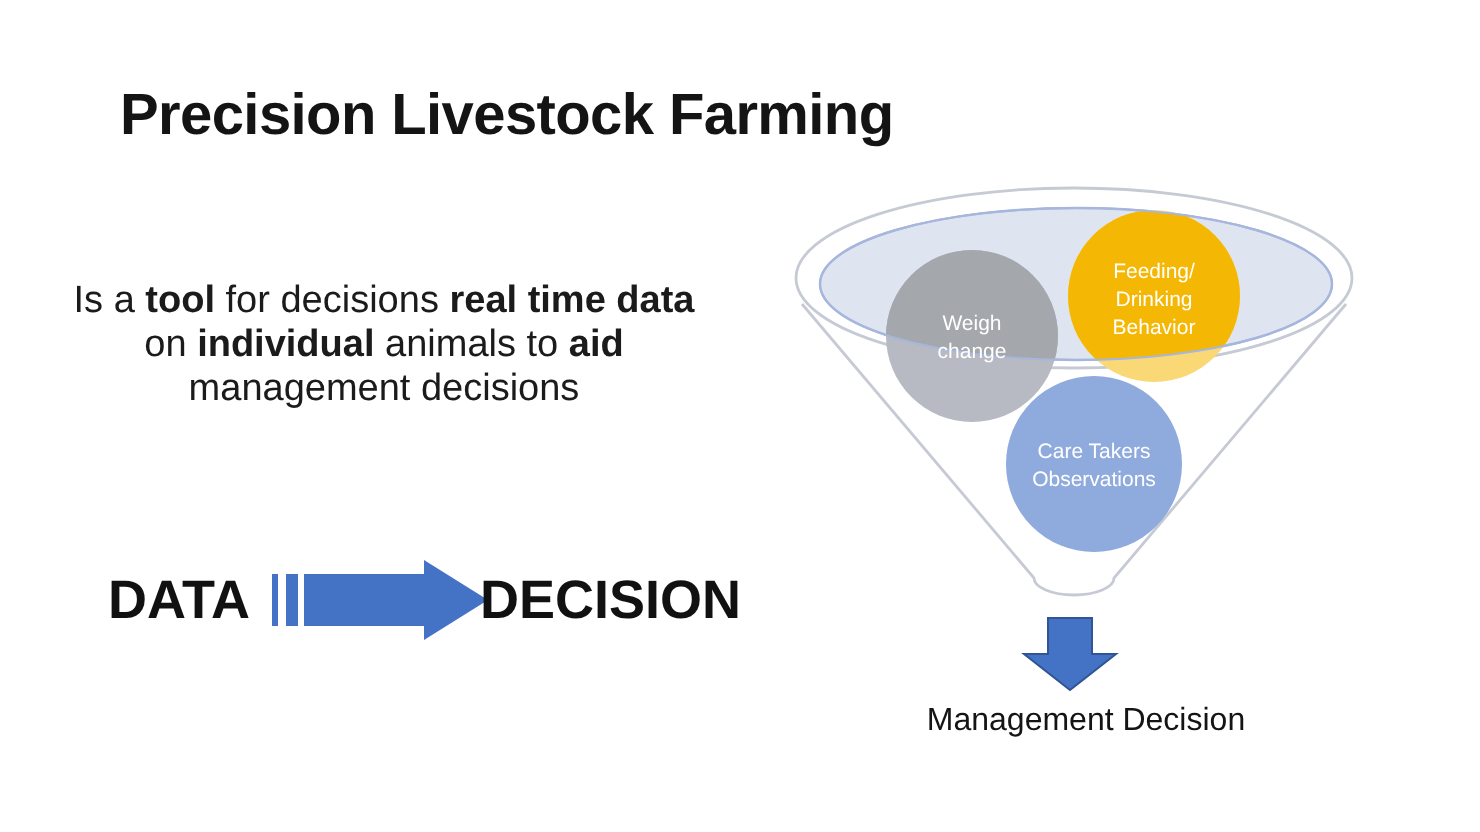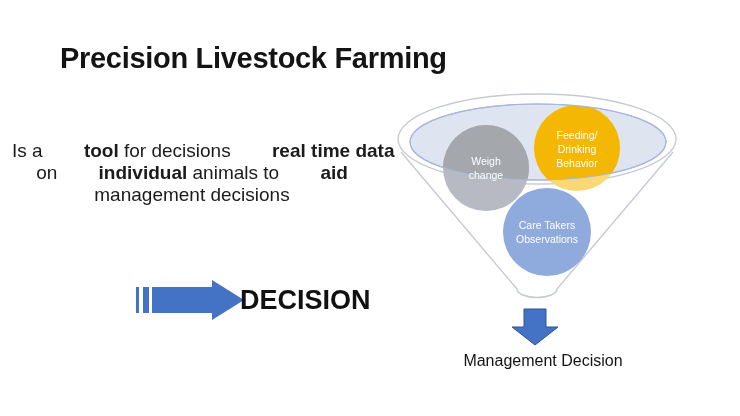--- a/index.html
+++ b/index.html
@@ -26,21 +26,21 @@
     position: absolute;
     left: 12px;
     top: 140px;
     width: 360px;
     text-align: center;
     font-size: 19px;
     line-height: 22px;
     color: #1b1b1b;
   }
   .intro-line { white-space: nowrap; }
-  .intro .b { font-weight: 700; margin-left: 36px; }
+  .intro .b { font-weight: 700; }
   .flow-word {
     position: absolute;
     top: 279px;
     height: 42px;
     line-height: 42px;
     font-size: 27px;
     font-weight: 700;
     color: #111111;
     white-space: nowrap;
   }
@@ -83,20 +83,21 @@
 <div class="slide">
 
   <div class="title">Precision Livestock Farming</div>
 
   <div class="intro">
     <div class="intro-line"><span>Is a </span><span class="b">tool</span><span> for decisions </span><span class="b">real time data</span></div>
     <div class="intro-line"><span>on </span><span class="b">individual</span><span> animals to </span><span class="b">aid</span></div>
     <div class="intro-line"><span>management decisions</span></div>
   </div>
 
+  <div class="flow-word data-word">DATA</div>
 
   <svg class="striped-arrow" viewBox="0 0 112 42">
     <rect x="1" y="8" width="3" height="26" fill="#4472C4"></rect>
     <rect x="8" y="8" width="6" height="26" fill="#4472C4"></rect>
     <polygon points="17,8 77,8 77,1 109,21 77,41 77,34 17,34" fill="#4472C4"></polygon>
   </svg>
 
   <div class="flow-word decision-word">DECISION</div>
 
   <svg class="funnel-svg" viewBox="390 85 300 266">

